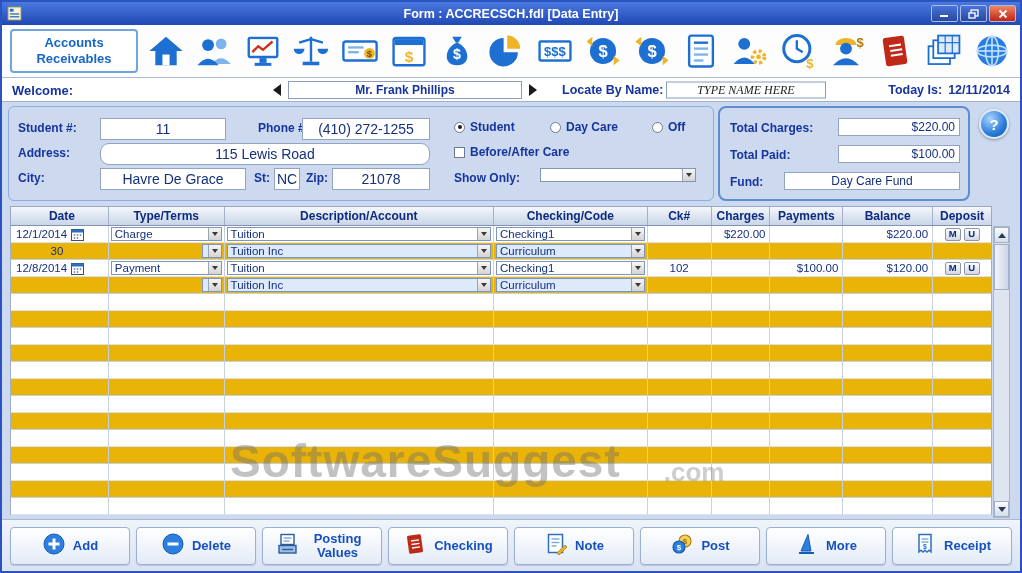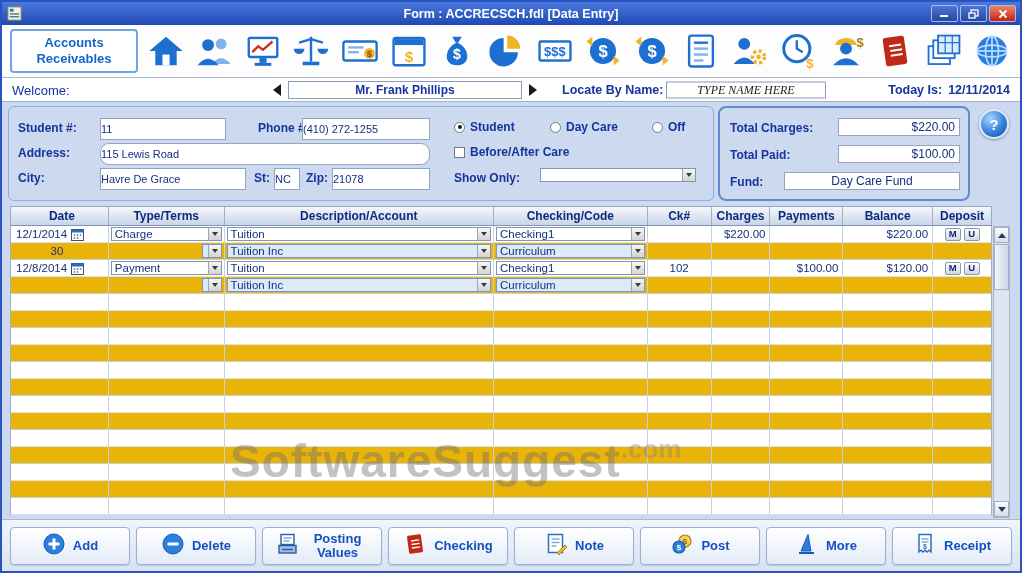--- a/index.html
+++ b/index.html
@@ -17,35 +17,35 @@
   
   .toolbar { position:relative; height:53px; background:#fdfdfe; border-bottom:1px solid #aab8d0; }
   .module-btn { position:absolute; left:8px; top:4px; width:128px; height:44px; border:2px solid #6ea6e0; border-radius:4px; background:#fff; color:#1566c6; font-weight:bold; font-size:13px; line-height:1.2; display:flex; align-items:center; justify-content:center; text-align:center; cursor:pointer; }
   .ticons { position:absolute; left:142px; right:6px; top:5px; bottom:5px; display:flex; justify-content:space-between; align-items:center; }
   .ticon { width:43px; height:43px; display:flex; align-items:center; justify-content:center; background:none; border:none; cursor:pointer; }
   .ticon svg { width:38px; height:38px; }
 
   
   .welcomebar { position:relative; height:24px; background:#fff; border-bottom:1px solid #9fb2cc; }
   .welcomebar > * { position:absolute; top:50%; transform:translateY(-50%); }
-  .w-label { left:10px; color:#16349e; font-weight:normal; font-size:13px; }
+  .w-label { left:10px; color:#16349e; font-weight:bold; font-size:13px; }
   .nav-arrow { width:14px; height:16px; background:none; border:none; display:flex; align-items:center; justify-content:center; cursor:pointer; }
   .nav-left { left:268px; } .nav-right { left:524px; }
   .tri-l { width:0; height:0; border-top:6px solid transparent; border-bottom:6px solid transparent; border-right:8px solid #1a1a1a; }
   .tri-r { width:0; height:0; border-top:6px solid transparent; border-bottom:6px solid transparent; border-left:8px solid #1a1a1a; }
   .name-box { left:286px; width:234px; height:18px; border:1px solid #8a9cba; color:#16349e; font-size:12px; font-weight:bold; display:flex; align-items:center; justify-content:center; background:#fff; }
   .locate-label { left:560px; color:#16349e; font-weight:bold; font-size:12.5px; }
   .locate-input { left:664px; width:160px; height:17px; border:1px solid #8a9cba; font-family:"Liberation Serif", serif; font-style:italic; font-size:12px; text-align:center; color:#222; }
   .today { right:10px; display:flex; gap:6px; color:#16349e; font-weight:bold; font-size:12.5px; }
 
   
   .formarea { position:relative; height:104px; background:#ccd9ef; }
   .formarea .lbl { position:absolute; color:#16349e; font-weight:bold; font-size:12px; line-height:18px; }
   .fa-box { position:absolute; left:6px; top:4px; width:706px; height:95px; border:1px solid #8aaede; border-radius:6px; }
-  .tinput { position:absolute; height:22px; border:1px solid #93a4c0; background:#fff; color:#15317e; font-size:11px; text-align:left; font-family:"Liberation Sans", sans-serif; }
+  .tinput { position:absolute; height:22px; border:1px solid #93a4c0; background:#fff; color:#15317e; font-size:14px; text-align:center; font-family:"Liberation Sans", sans-serif; }
   .radio, .chk { position:absolute; display:flex; align-items:center; gap:5px; cursor:pointer; color:#16349e; font-weight:bold; font-size:12px; }
   .rb { width:11px; height:11px; border-radius:50%; background:#fff; border:1px solid #6d7a90; position:relative; flex:none; }
   .rb.checked::after { content:""; position:absolute; inset:2.5px; border-radius:50%; background:#1c1c1c; }
   .cb { width:11px; height:11px; background:#fff; border:1px solid #6d7a90; flex:none; }
   .show-combo { position:absolute; left:536px; top:66px; width:156px; height:18px; border:1px solid #93a4c0; background:#fff; }
   .fa-totals { position:absolute; left:716px; top:4px; width:252px; height:95px; border:2px solid #5d8cd2; border-radius:8px; }
   .fa-totals .lbl { position:absolute; }
   .tot-val { position:absolute; right:8px; width:122px; height:18px; border:1px solid #93a4c0; background:#fff; color:#15317e; font-size:12px; display:flex; align-items:center; justify-content:flex-end; padding-right:4px; }
   .tot-val.center { justify-content:center; padding-right:0; width:176px; }
   .help-btn { position:absolute; left:977px; top:7px; width:30px; height:30px; border-radius:50%; border:2px solid #dce9f8; background:radial-gradient(circle at 35% 30%, #a8d4ff, #2a7bd8 60%, #15509e); color:#fff; font-size:15px; font-weight:bold; display:flex; align-items:center; justify-content:center; cursor:pointer; box-shadow:0 1px 3px rgba(0,0,0,.35); }
@@ -72,21 +72,21 @@
   .tri-d { width:0; height:0; border-left:3.5px solid transparent; border-right:3.5px solid transparent; border-top:4.5px solid #3a3a3a; }
   .combo.mini { flex:none; width:20px; margin-left:auto; padding:0; }
   .mu { width:16px; height:13px; border:1px solid #8b97ad; border-radius:2px; background:linear-gradient(#fdfdfd,#d3d8e0); color:#0b2a80; font-weight:bold; font-size:9.5px; line-height:1; cursor:pointer; padding:0; }
   .cal svg { display:block; }
   .vscroll { position:absolute; left:991px; top:20px; width:17px; height:292px; background:#dfe5f0; border:1px solid #a9b6cc; }
   .sarrow { position:absolute; left:0; width:15px; height:16px; background:linear-gradient(#fafbfd,#d6deec); border:1px solid #9fb0c8; display:flex; align-items:center; justify-content:center; cursor:pointer; }
   .sarrow.up { top:0; } .sarrow.down { bottom:0; }
   .tri-u2 { width:0; height:0; border-left:4px solid transparent; border-right:4px solid transparent; border-bottom:5px solid #2a3a56; }
   .tri-d2 { width:0; height:0; border-left:4px solid transparent; border-right:4px solid transparent; border-top:5px solid #2a3a56; }
   .sthumb { position:absolute; left:0; top:17px; width:15px; height:46px; background:linear-gradient(90deg,#f2f5fa,#ccd6e8); border:1px solid #9fb0c8; cursor:grab; }
-  .watermark { position:absolute; left:228px; top:228px; display:flex; align-items:flex-start; pointer-events:none; color:rgba(110,110,110,0.42); font-weight:bold; white-space:nowrap; }
+  .watermark { position:absolute; left:228px; top:228px; display:flex; align-items:flex-end; pointer-events:none; color:rgba(110,110,110,0.42); font-weight:bold; white-space:nowrap;gap:43px; }
   .wm-main { font-size:46px; letter-spacing:1px; }
   .wm-suffix { font-size:26px; color:rgba(130,130,130,0.40); }
 
   
   .bottombar { height:52px; background:linear-gradient(#f0f4fb,#d9e3f3); border-top:1px solid #aab8d0; display:flex; align-items:center; gap:6px; padding:0 8px; }
   .bbtn { flex:1; height:38px; border:1px solid #9ab0d0; border-radius:4px; background:linear-gradient(#ffffff,#e3ebf7); display:flex; align-items:center; justify-content:center; gap:7px; cursor:pointer; box-shadow:0 1px 1px rgba(90,110,150,.25); }
   .bbtn .blabel { color:#1550c0; font-weight:bold; font-size:13px; line-height:1.05; text-align:center; max-width:62px; }
   .bbtn svg { flex:none; }
 </style>
 </head>

